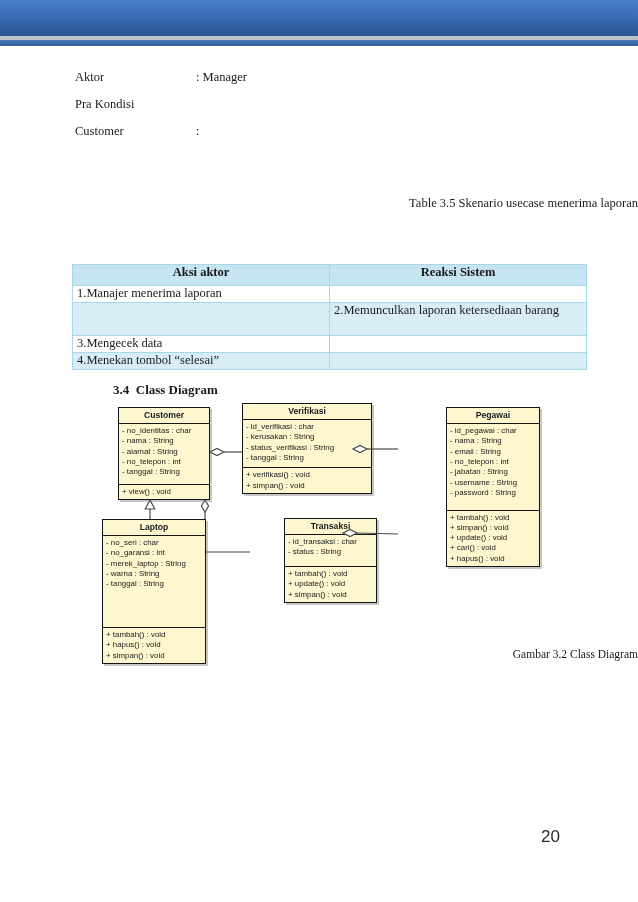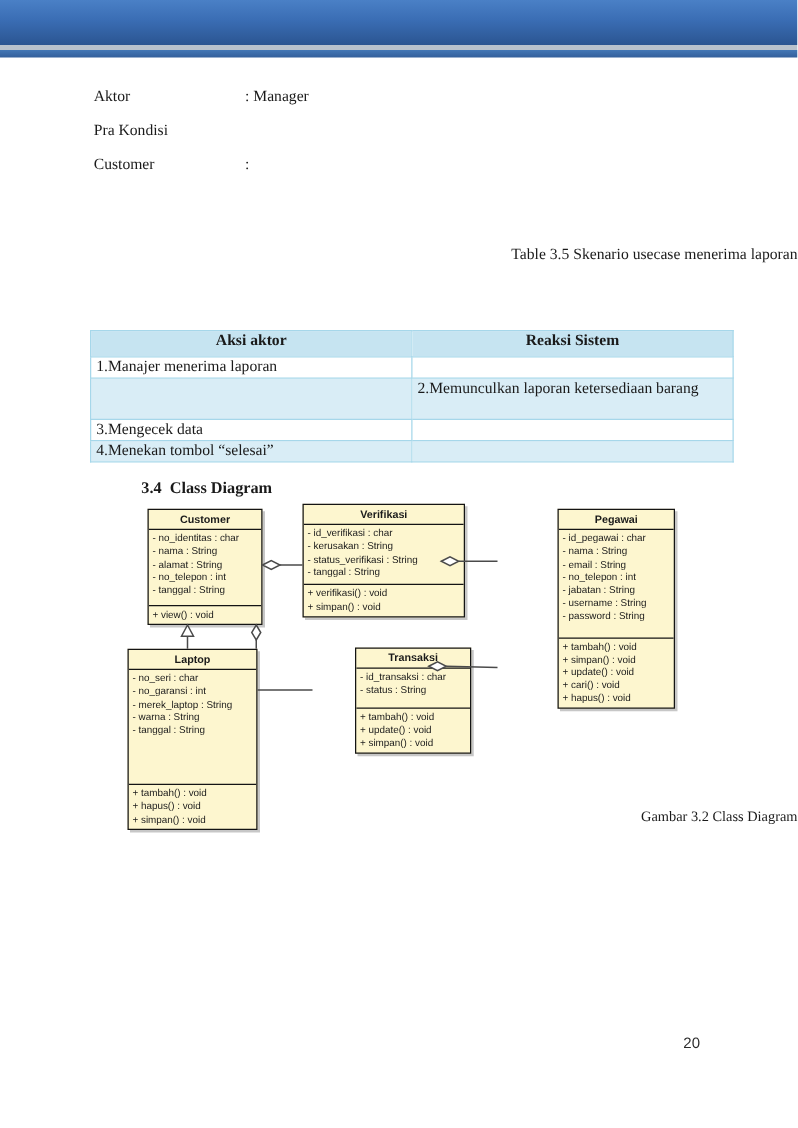--- a/index.html
+++ b/index.html
@@ -38,21 +38,21 @@
     font-family:"Liberation Sans",sans-serif;font-size:7.9px;line-height:1.3;
     display:flex;flex-direction:column;box-shadow:2px 2px 0 rgba(130,130,130,.45);overflow:hidden;}
   .uml-title{font-weight:bold;font-size:8.6px;text-align:center;padding:2px 1px;
     border-bottom:1.4px solid #141414;flex:0 0 auto;}
   .uml-attrs{padding:2px 3px;white-space:pre-line;border-bottom:1.4px solid #141414;flex:1 1 auto;}
   .uml-methods{padding:2px 3px;white-space:pre-line;flex:0 0 auto;}
   .connector-layer{position:absolute;left:0;top:0;width:638px;height:902px;pointer-events:none;}
   
   .diagram-caption{position:absolute;left:0;top:648px;width:638px;text-align:right;font-size:11.5px;}
   .page-number{position:absolute;right:78px;top:827px;font-family:"Liberation Sans",sans-serif;
-    font-size:12px;color:#2b2b2b;}
+    font-size:17px;color:#2b2b2b;}
 </style>
 </head>
 <body>
 
 <div class="top-banner"></div>
 <div class="banner-stripe-silver"></div>
 <div class="banner-stripe-blue"></div>
 
 <div class="def-block">
   <div class="def-row">

